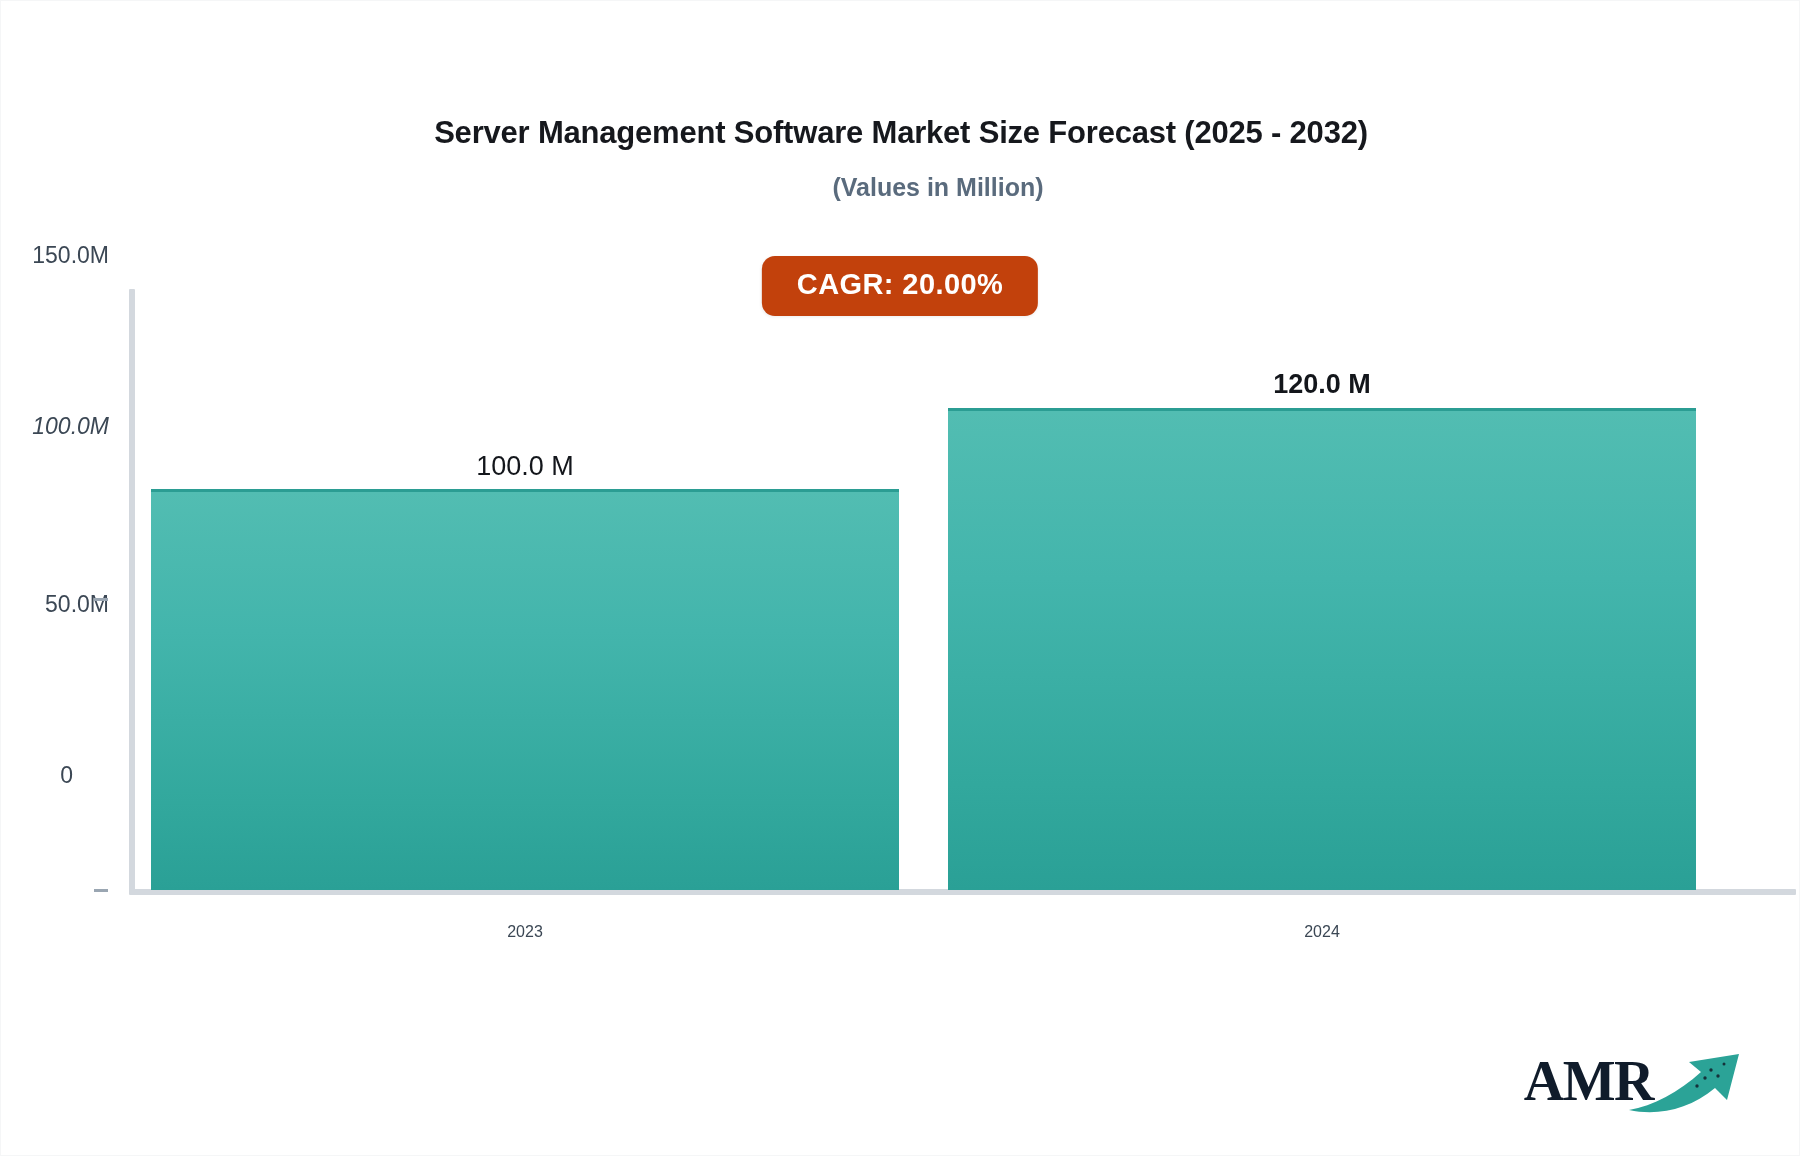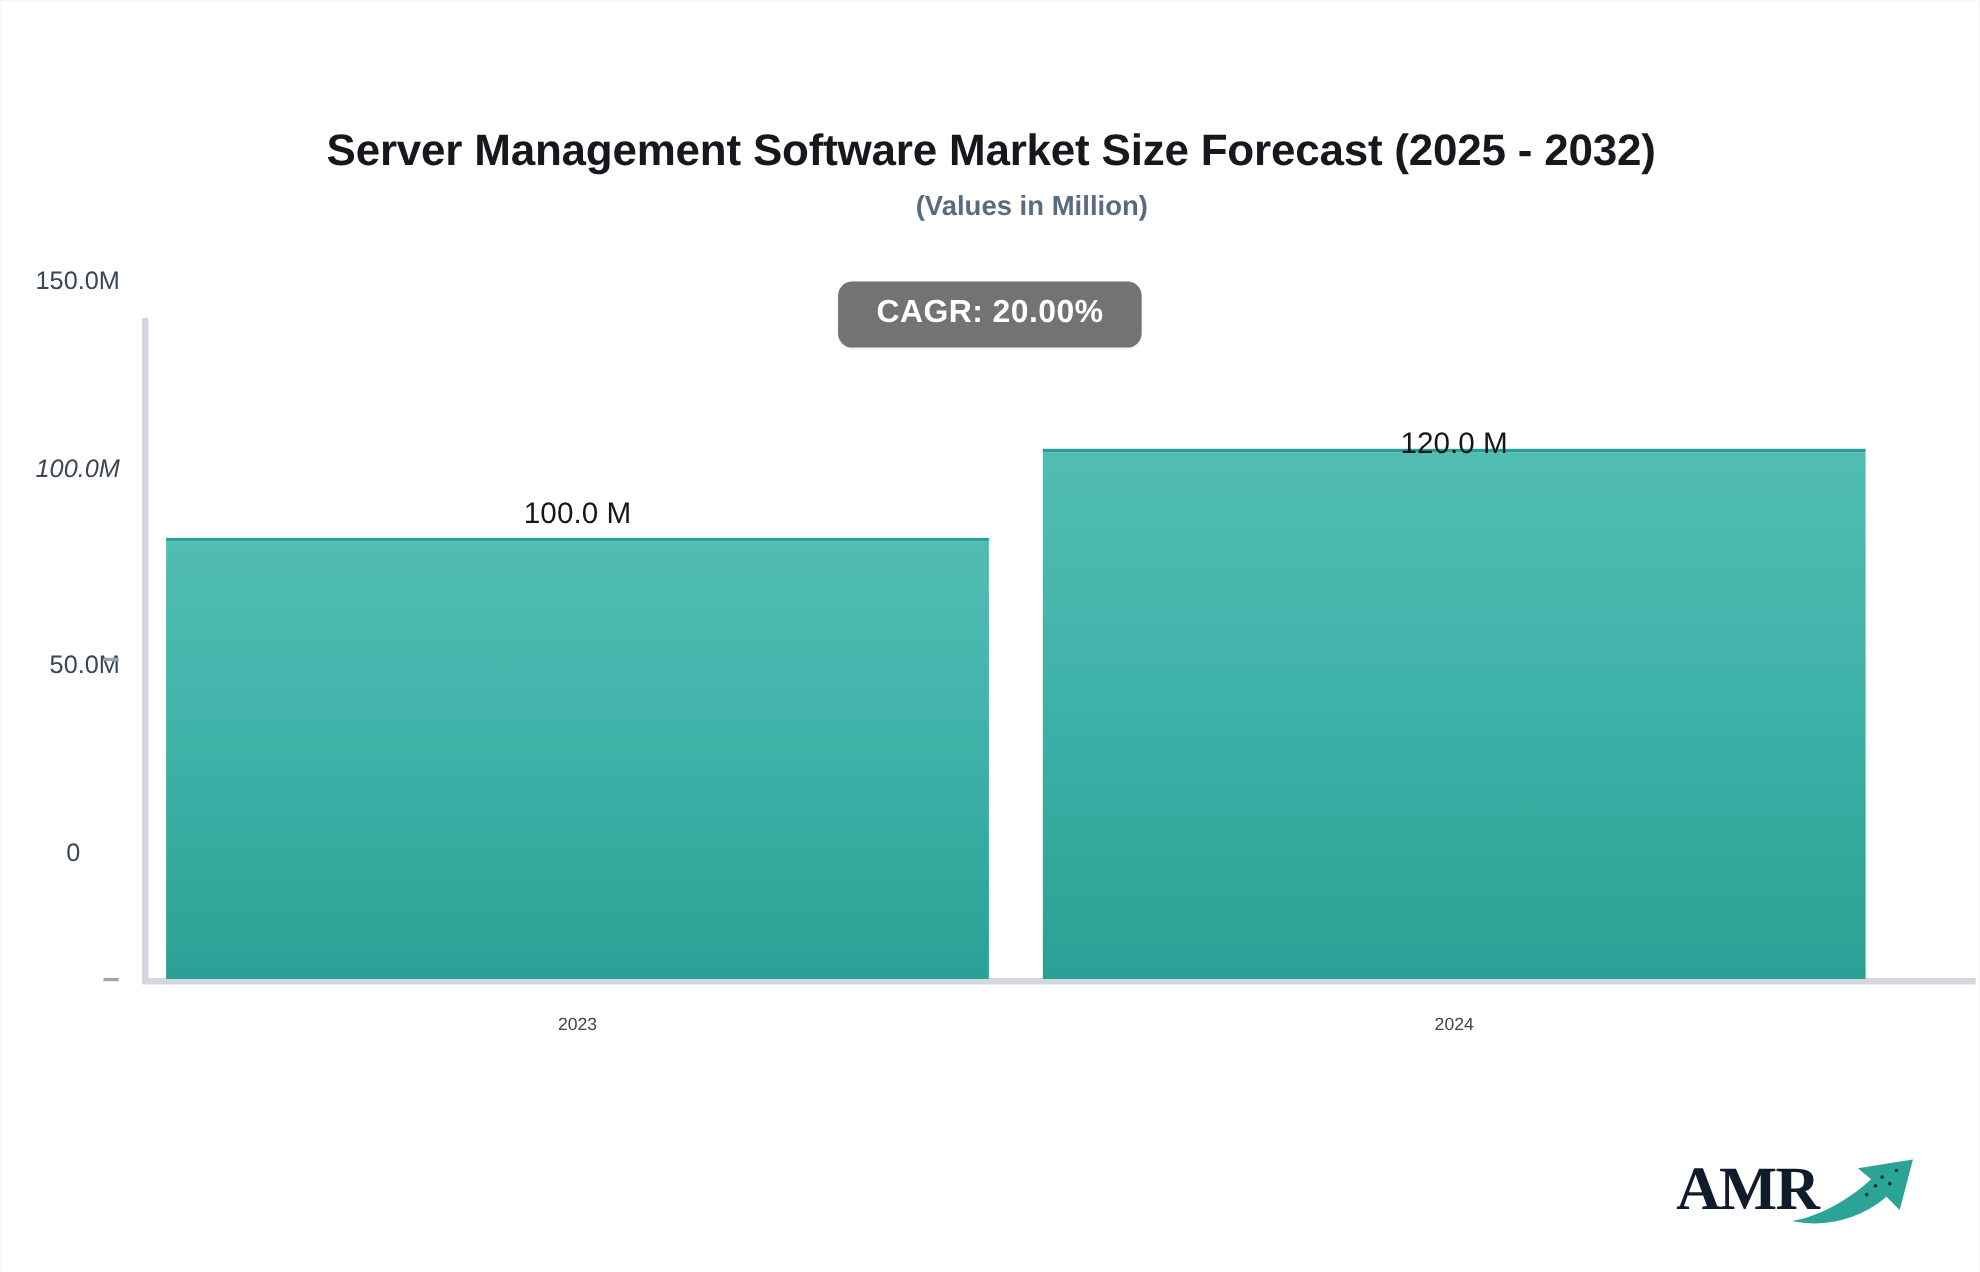--- a/index.html
+++ b/index.html
@@ -26,21 +26,21 @@
     border: 1px solid #f5f6f7;
   }
 
   
   #chart-title {
     position: absolute;
     left: 0;
     top: 114px;
     width: 1800px;
     text-align: center;
-    font-size: 40px;
+    font-size: 31px;
     font-weight: 700;
     color: #16181d;
     letter-spacing: -0.2px;
     white-space: nowrap;
   }
   #chart-subtitle {
     position: absolute;
     left: 0;
     top: 172px;
     width: 1800px;
@@ -51,21 +51,21 @@
     white-space: nowrap;
     padding-left: 37px;
   }
 
   
   #cagr-badge {
     position: absolute;
     left: 50%;
     top: 255px;
     transform: translateX(-50%);
-    background: #737373;
+    background: #c2410c;
     color: #ffffff;
     font-size: 29px;
     font-weight: 600;
     padding: 14px 35px 17px 35px;
     border-radius: 13px;
     letter-spacing: 0.4px;
     white-space: nowrap;
     line-height: 1;
     box-shadow: 0 1px 3px rgba(0,0,0,0.07);
   }
@@ -190,21 +190,21 @@
     <div class="y-tick-dash" style="left:93px; top:597px;"></div>
 
     <div class="y-tick-label" style="top:763px; right:1728px;">0</div>
     <div class="y-tick-dash" style="left:93px; top:888px;"></div>
 
     <div class="bar" style="left:150px; top:488px; width:748px; height:401px;"></div>
     <div class="bar-value-label" style="left:150px; top:452px; width:748px;">100.0 M</div>
     <div class="x-tick-label" style="left:150px; top:923px; width:748px;">2023</div>
 
     <div class="bar" style="left:947px; top:407px; width:748px; height:482px;"></div>
-    <div class="bar-value-label" style="left:947px; top:389px; width:748px;">120.0 M</div>
+    <div class="bar-value-label" style="left:947px; top:370px; width:748px;font-weight:bold;">120.0 M</div>
     <div class="x-tick-label" style="left:947px; top:923px; width:748px;">2024</div>
 
   </div>
 
   <div id="amr-logo">
     <span id="amr-logo-text">AMR</span>
     <span id="amr-logo-arrow">
       <svg width="120" height="68" viewBox="0 0 120 68" xmlns="http://www.w3.org/2000/svg">
         <path d="M2 62 C 26 58, 52 44, 74 24 L 62 14 L 112 6 L 100 52 L 88 40 C 62 62, 30 68, 2 62 Z" fill="#2ba397"></path>
         <circle cx="84" cy="22" r="1.7" fill="#15313a"></circle>

